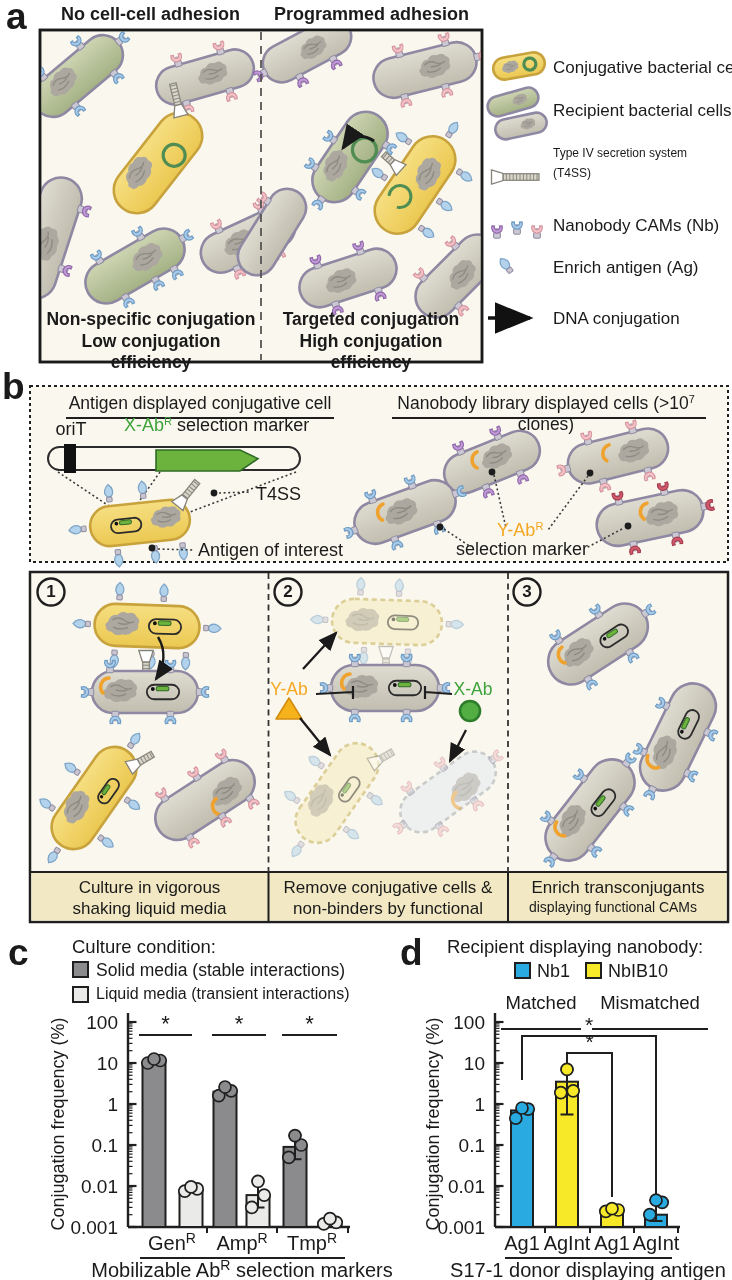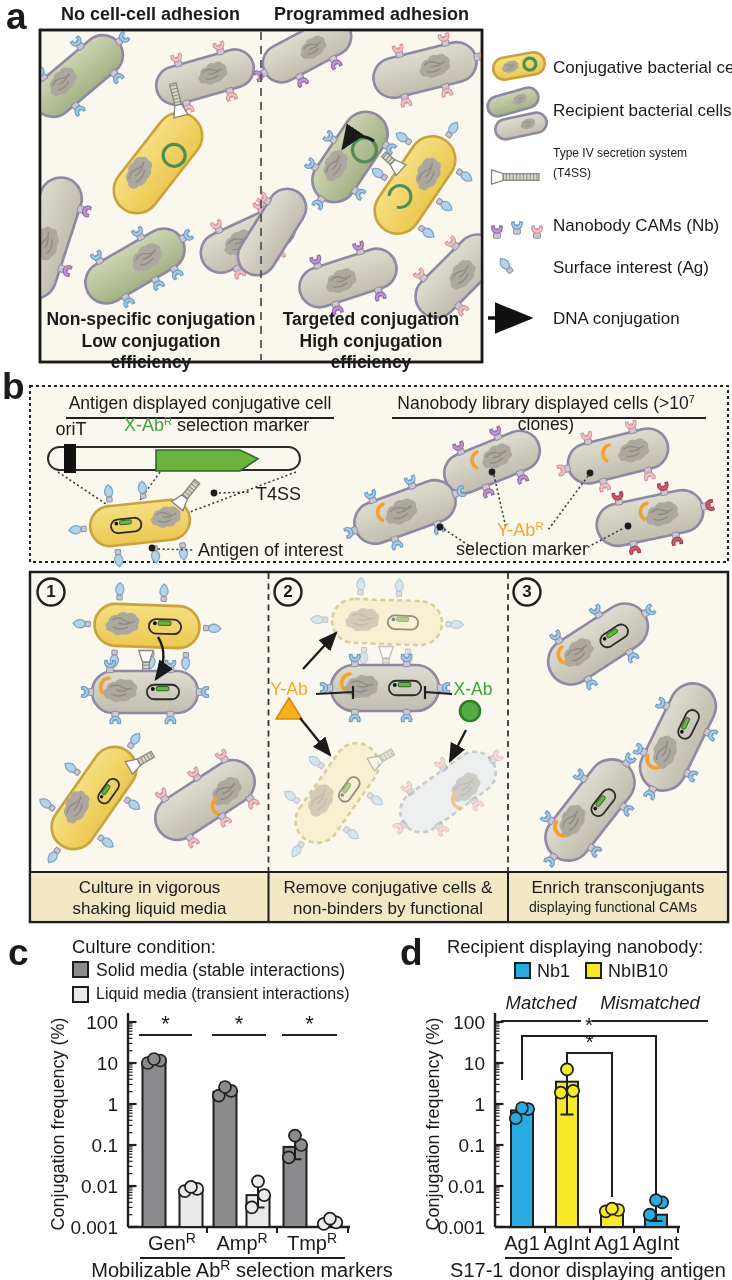--- a/index.html
+++ b/index.html
@@ -9,21 +9,21 @@
   .ctr{text-align:center;}
   .plabel{font-size:37px;font-weight:bold;}
   .bold{font-weight:bold;}
   .pre{white-space:pre-line;}
   .nowrap{white-space:nowrap;}
   sup{font-size:0.62em;line-height:0;vertical-align:0.55em;}
   svg{position:absolute;display:block;}
   svg text{font-family:"Liberation Sans",sans-serif;fill:#1a1a1a;}
   .ylab{transform:rotate(-90deg);font-size:18px;text-align:center;}
   .sq{position:absolute;width:17px;height:17px;border:2px solid #1f1f1f;box-sizing:border-box;}
-  .uline{border-bottom:2.2px solid #1f1f1f;padding-bottom:6px;font-style:italic;}
+  .uline{border-bottom:2.2px solid #1f1f1f;padding-bottom:14px;}
 </style>
 </head>
 <body>
 
 <div id="root">
 
   <svg id="svgA" style="left:0;top:0" width="732" height="368" viewBox="0 0 732 368">
       <defs>
         <linearGradient id="gy" x1="0" y1="0" x2="0" y2="1">
           <stop offset="0" stop-color="#F6DF82"></stop>
@@ -1361,21 +1361,21 @@
   <div class="abs ctr bold" style="left:261px;top:4px;width:221px;font-size:18px">Programmed adhesion</div>
   <div class="abs ctr bold" style="left:42px;top:331px;width:218px;font-size:17.5px">Low conjugation efficiency</div>
   <div class="abs ctr bold" style="left:262px;top:309px;width:218px;font-size:17.5px">Targeted conjugation</div>
   <div class="abs ctr bold" style="left:262px;top:331px;width:218px;font-size:17.5px">High conjugation efficiency</div>
 
   <div class="abs nowrap" style="left:553px;top:58px;font-size:17px">Conjugative bacterial cell</div>
   <div class="abs nowrap" style="left:553px;top:101px;font-size:17px">Recipient bacterial cells</div>
   <div class="abs pre" style="left:553px;top:143px;font-size:12px;line-height:20px">Type IV secretion system
 (T4SS)</div>
   <div class="abs nowrap" style="left:553px;top:216px;font-size:17px">Nanobody CAMs (Nb)</div>
-  <div class="abs nowrap" style="left:553px;top:258px;font-size:17px">Surface interest (Ag)</div>
+  <div class="abs nowrap" style="left:553px;top:258px;font-size:17px">Enrich antigen (Ag)</div>
   <div class="abs nowrap" style="left:553px;top:309px;font-size:17px">DNA conjugation</div>
 
   <div class="abs plabel" style="left:2px;top:366px">b</div>
   <div class="abs ctr" style="left:55px;top:393px;width:290px;font-size:17.5px">Antigen displayed conjugative cell</div>
   <div class="abs ctr" style="left:368px;top:393px;width:356px;font-size:17.5px"><span>Nanobody library displayed cells (&gt;10</span><sup>7</sup><span> clones)</span></div>
   <div class="abs ctr" style="left:46px;top:419px;width:50px;font-size:18px">oriT</div>
   <div class="abs nowrap" style="left:124px;top:415px;font-size:18px"><span style="color: rgb(63, 163, 60);">X-Ab</span><sup style="color: rgb(63, 163, 60);">R</sup><span> selection marker</span></div>
   <div class="abs nowrap" style="left:256px;top:484px;font-size:18px">T4SS</div>
   <div class="abs nowrap" style="left:198px;top:540px;font-size:18px">Antigen of interest</div>
   <div class="abs nowrap" style="left:497px;top:520px;font-size:18px"><span style="color: rgb(245, 166, 35);">Y-Ab</span><sup style="color: rgb(245, 166, 35);">R</sup></div>

